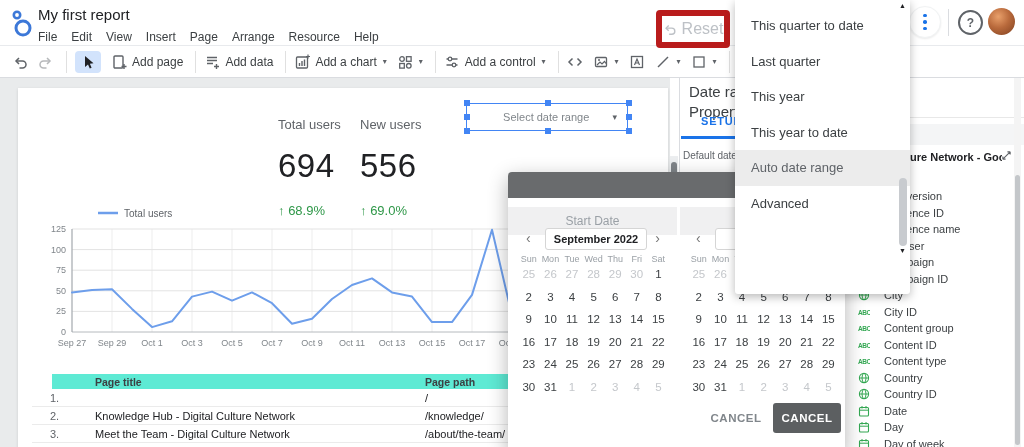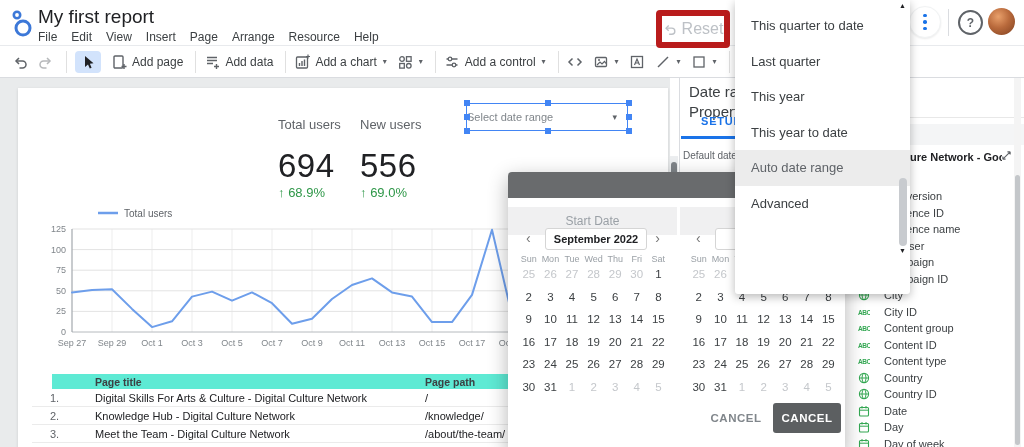--- a/index.html
+++ b/index.html
@@ -1,21 +1,21 @@
 <!DOCTYPE html>
 <html><head>
 <meta charset="utf-8">
 <style>
   html,body{margin:0;padding:0;background:#fff;}
   #app{position:relative;width:1024px;height:447px;overflow:hidden;
        font-family:"Liberation Sans",sans-serif;color:#202124;background:#fff;}
   
   #hdr{position:absolute;left:0;top:0;right:0;height:45px;background:#fff;border-bottom:1px solid #e8eaed;z-index:5;}
   #logo{position:absolute;left:10px;top:7px;}
-  #title{position:absolute;left:38px;top:6px;font-size:19px;color:#202124;}
+  #title{position:absolute;left:38px;top:6px;font-size:15px;color:#202124;}
   #menubar{position:absolute;left:38px;top:27px;height:16px;}
   .menu-item{display:inline-block;margin-right:14px;font-size:12px;color:#3c4043;cursor:default;}
   #reset-btn{position:absolute;left:656px;top:10px;width:62px;height:26px;border:6px solid #b91c1c;border-radius:4px;
      background:#fff;color:#bdc1c6;font-size:16px;display:flex;align-items:center;justify-content:center;gap:5px;}
   #more-btn{position:absolute;left:909px;top:6px;width:30px;height:30px;border-radius:50%;background:#fff;
      border:1px solid #f1f3f4;box-shadow:0 1px 2px rgba(0,0,0,.08);display:flex;align-items:center;justify-content:center;}
   .dotcol{display:flex;flex-direction:column;gap:3px;}
   .dot{width:3.5px;height:3.5px;border-radius:50%;background:#1a73e8;}
   #hdr-div{position:absolute;left:948px;top:9px;width:1px;height:27px;background:#dadce0;}
   #help-btn{position:absolute;left:958px;top:10px;width:21px;height:21px;border:2px solid #5f6368;border-radius:50%;
@@ -29,24 +29,24 @@
   .tb-div{width:1px;height:22px;background:#e0e0e0;margin:0 8px 0 2px;}
   .tb-caret{font-size:8px;color:#5f6368;margin-left:1px;}
   .tb-active{background:#d2e3fc;border-radius:4px;padding:3px 5px;}
   .dis svg{opacity:.45;}
   
   #canvas{position:absolute;left:0;top:78px;width:670px;bottom:0;background:#e9ebec;}
   #page{position:absolute;left:18px;top:10px;width:650px;height:380px;background:#fff;box-shadow:0 1px 3px rgba(0,0,0,.12);}
   .scorecard{position:absolute;top:29px;width:80px;}
   .sc-label{font-size:13px;color:#5f6368;margin-bottom:1px;}
   .sc-value{font-size:33px;color:#202124;letter-spacing:.5px;margin-top:15px;}
-  .sc-delta{font-size:13px;margin-top:0;}
+  .sc-delta{font-size:13px;margin-top:18px;}
   #date-control{position:absolute;left:448px;top:15px;width:162px;height:28px;background:#fff;
      border:1.5px solid #4285f4;box-sizing:border-box;display:flex;align-items:center;}
-  #date-control .ph{font-size:11px;color:#80868b;flex:1;}
+  #date-control .ph{font-size:11px;color:#80868b;margin-left:13px;flex:1;text-align:center;}
   #date-control .caret{font-size:9px;color:#5f6368;margin-right:10px;}
   .handle{position:absolute;width:6px;height:6px;background:#4285f4;}
   #chart{position:absolute;left:10px;top:115px;width:618px;height:152px;}
   #ptable{position:absolute;left:14px;top:286px;width:604px;font-size:11px;}
   .t-hdr{position:relative;height:15px;background:#5eead4;}
   .t-hdr .hcell{position:absolute;top:2px;font-size:10.5px;font-weight:bold;color:#3c4043;}
   .t-hdr-mask{position:absolute;left:0;top:0;width:20px;height:15px;background:#fff;}
   .t-row{position:relative;height:17px;border-bottom:1px solid #ebebeb;background:#fff;}
   .t-row span{position:absolute;top:3px;white-space:nowrap;}
   .t-idx{left:18px;color:#5f6368;}
@@ -319,21 +319,20 @@
           </svg>
         </div>
       <div id="ptable">
           <div class="t-hdr">
             <div class="t-hdr-mask"></div>
             <span class="hcell" style="left:63px">Page title</span>
             <span class="hcell" style="left:393px">Page path</span>
           </div>
           <div class="t-row">
             <span class="t-idx">1.</span>
-            <span class="t-ttl">Digital Skills For Arts &amp; Culture - Digital Culture Network</span>
             <span class="t-pth">/</span>
           </div>
           <div class="t-row">
             <span class="t-idx">2.</span>
             <span class="t-ttl">Knowledge Hub - Digital Culture Network</span>
             <span class="t-pth">/knowledge/</span>
           </div>
           <div class="t-row">
             <span class="t-idx">3.</span>
             <span class="t-ttl">Meet the Team - Digital Culture Network</span>

